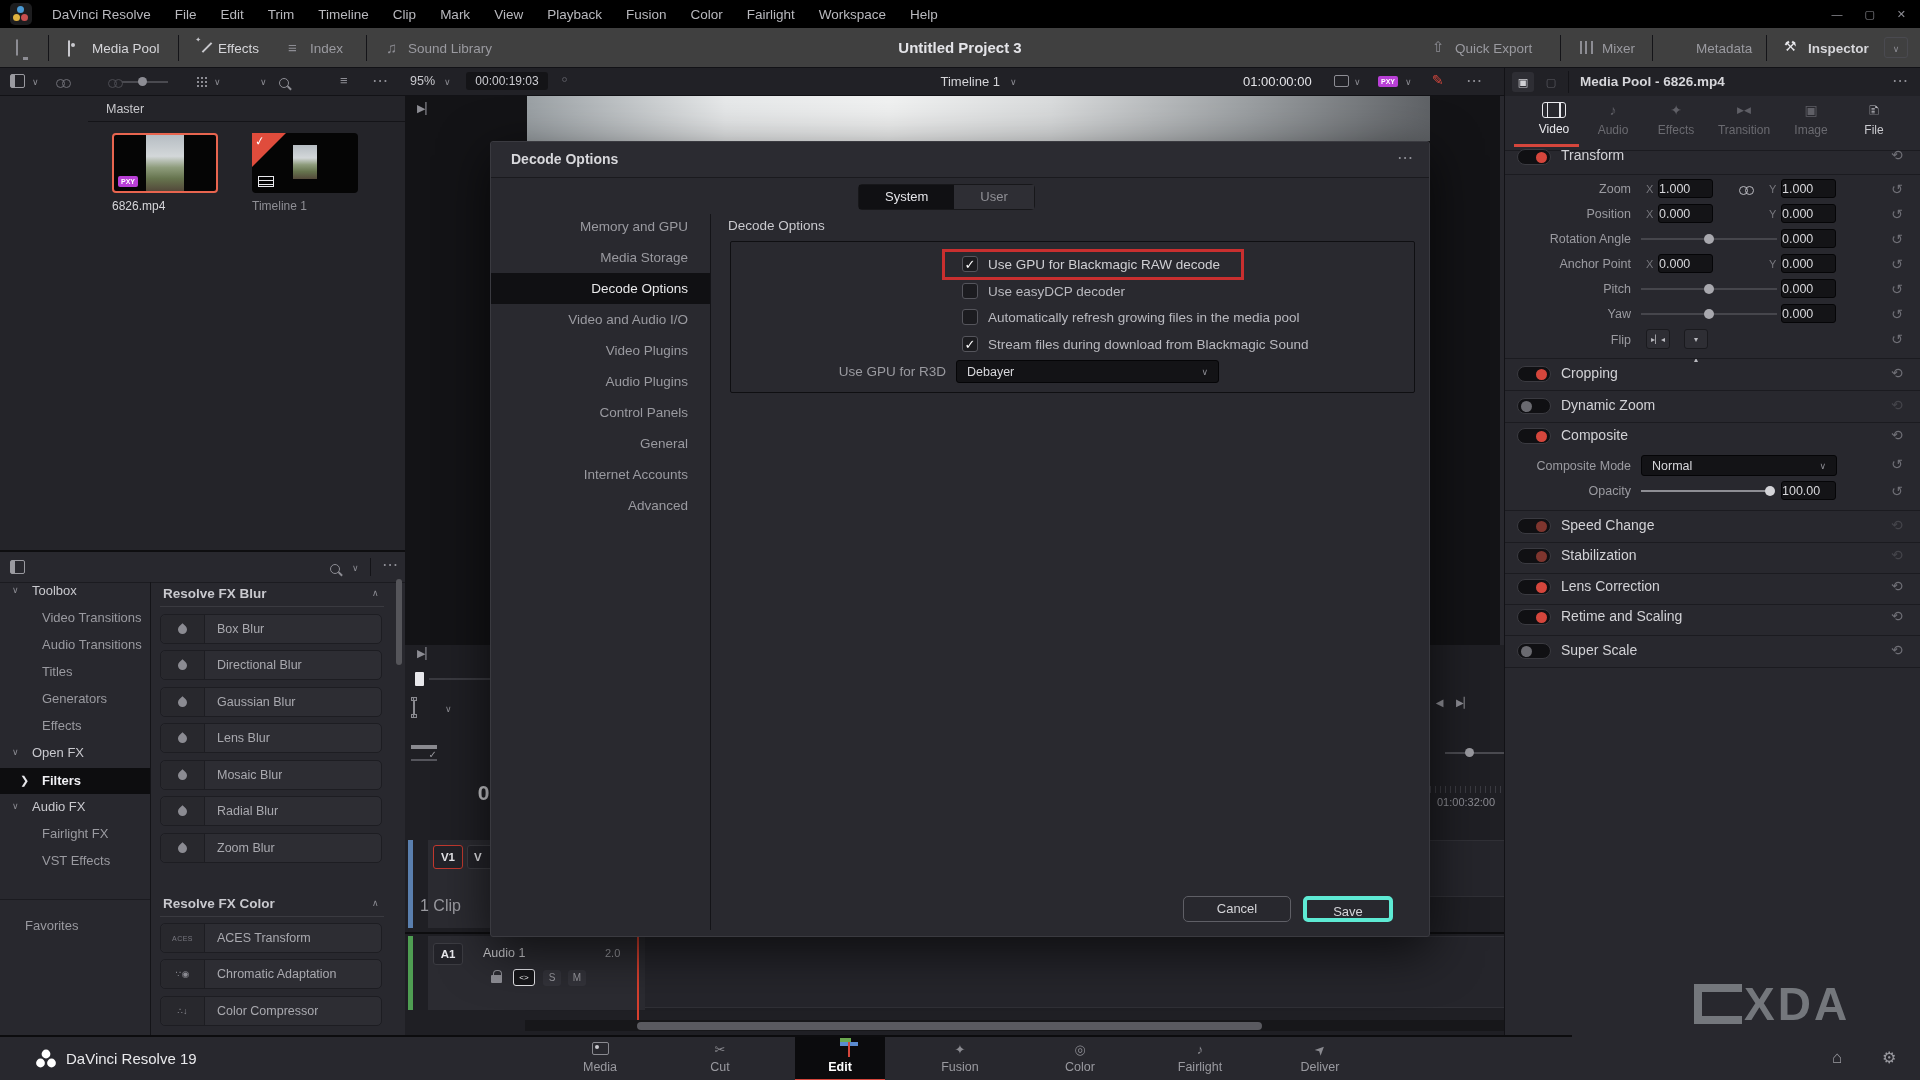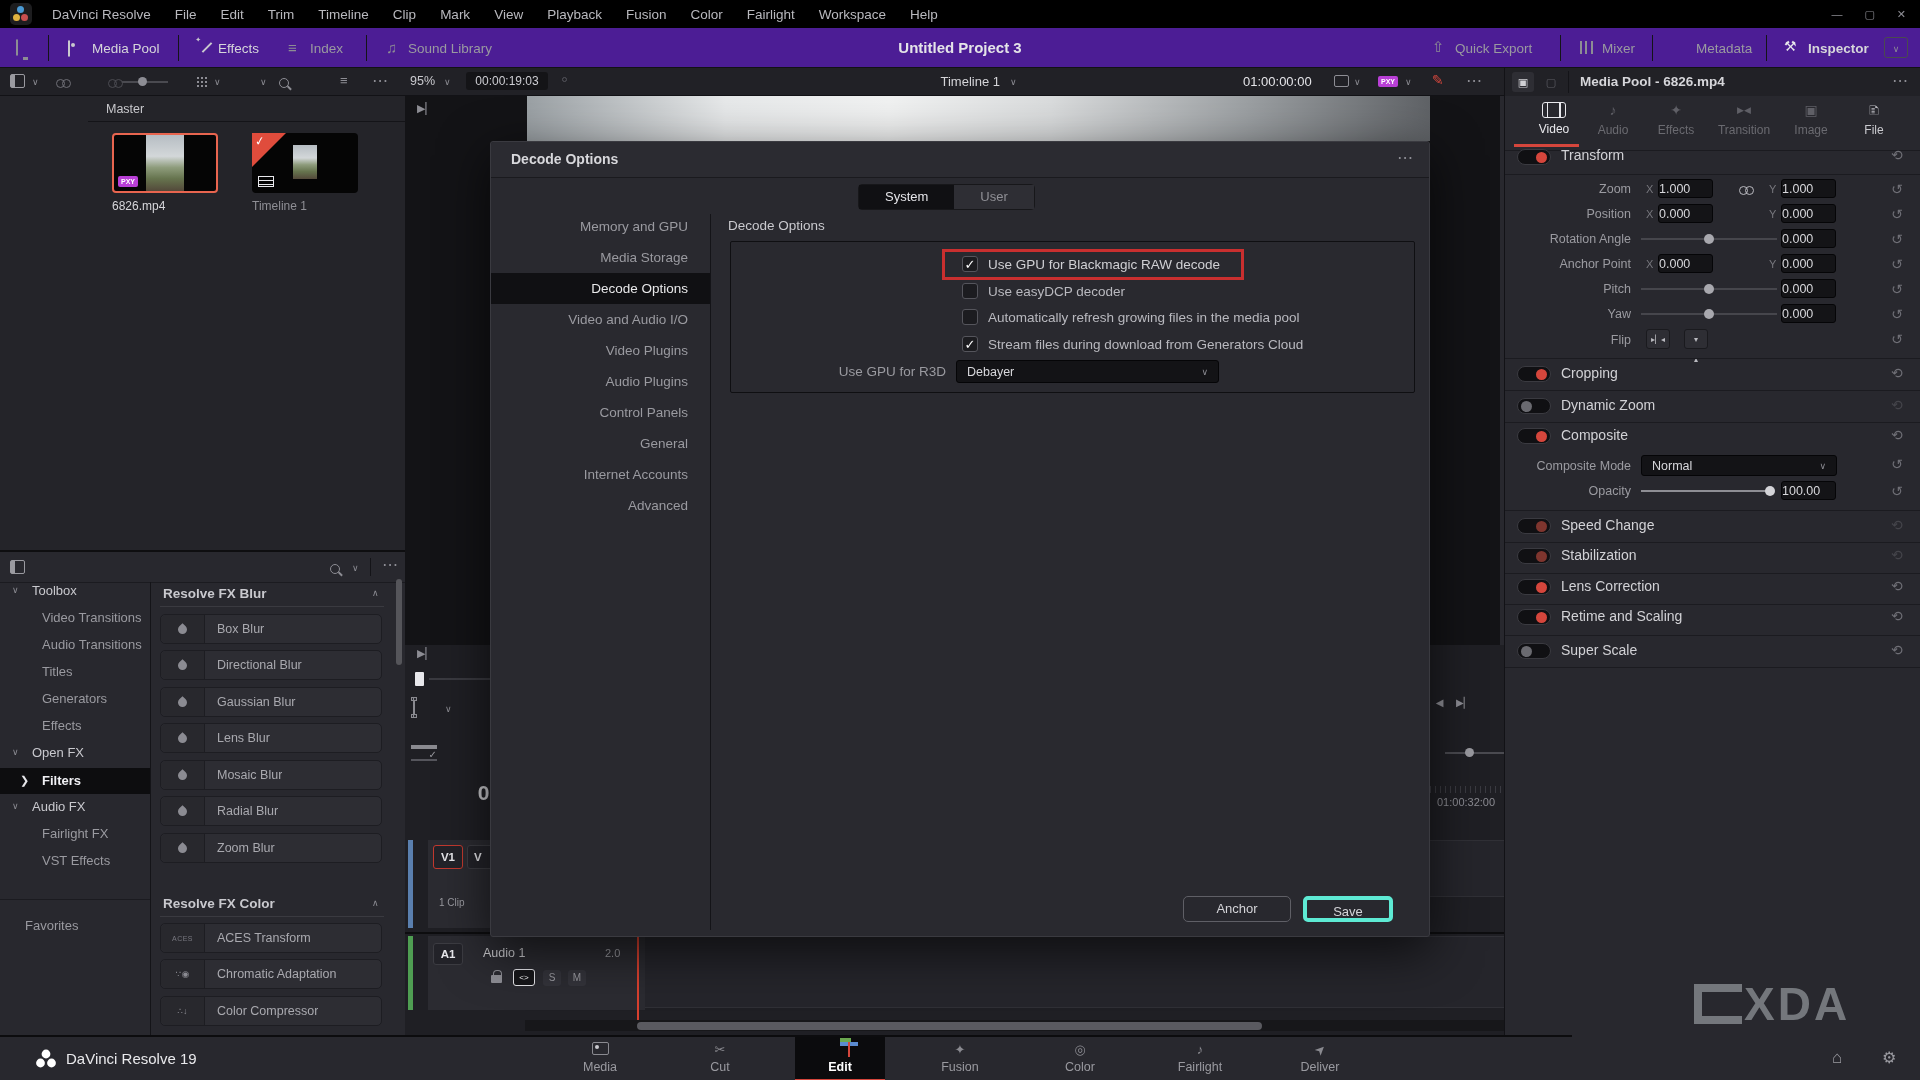--- a/index.html
+++ b/index.html
@@ -12,21 +12,21 @@
 .chev{font-size:9px;color:#8d8d94}
 .vdiv{width:1px;background:#141418}
 .hline{background:#1b1b20;height:1px}
 
 .menubar{top:0;left:0;width:1920px;height:28px;background:#000;display:flex;align-items:center;z-index:40}
 .menubar .mi{padding:0 12px;font-size:13.5px;color:#b9b9be}
 .logo-tile{width:22px;height:22px;border-radius:5px;background:#1d1d1f;margin:0 8px 0 10px;position:relative}
 .logo-tile i{position:absolute;width:7px;height:7px;border-radius:50%}
 .winbtns{margin-left:auto;display:flex;gap:22px;padding-right:14px;color:#8d8d94;font-size:11px}
 
-.toolbar{top:28px;left:0;width:1920px;height:40px;background:#4c1d95;border-bottom:1px solid #121216;z-index:39}
+.toolbar{top:28px;left:0;width:1920px;height:40px;background:#404040;border-bottom:1px solid #121216;z-index:39}
 .tbtxt{font-size:13.5px;color:#9a9aa0}
 .tbtxt.lit{color:#d6d6da}
 
 .row3{top:68px;left:0;width:1920px;height:28px;background:#212126;border-bottom:1px solid #121216;z-index:38}
 .tcbox{background:#141417;border-radius:3px;color:#cdcdd2;font-size:12px;text-align:center;line-height:18px}
 
 .mag{width:10px;height:10px;border:1.5px solid #8d8d94;border-radius:50%;position:relative;display:inline-block}
 .mag:after{content:"";position:absolute;width:5px;height:1.5px;background:#8d8d94;transform:rotate(45deg);right:-4px;bottom:-1px}
 .dots9{width:11px;height:11px;background-image:radial-gradient(#8d8d94 1px,transparent 1.3px);background-size:4px 4px;display:inline-block}
 .rings{position:relative;width:16px;height:10px;display:inline-block}
@@ -353,21 +353,21 @@
     </div>
     <div class="trackrow" style="left:120px;top:195px;width:1395px;height:57px"></div>
     <div class="trackrow" style="left:120px;top:291px;width:1395px;height:72px"></div>
     <span class="a" style="left:1506px;top:292px;width:2px;height:70px;background:#c23b30"></span>
 
     
     <div class="trackhead" style="top:195px;height:88px"></div>
     <span class="a" style="left:3px;top:195px;width:5px;height:88px;background:#5a7fae"></span>
     <span class="tbox" style="left:28px;top:200px;width:30px;height:24px;border-color:#c2392f">V1</span>
     <span class="tbox" style="left:62px;top:200px;width:34px;height:24px;justify-content:flex-start;padding-left:6px">V</span>
-    <span class="a" style="left:34px;top:252px;font-size:10px;color:#9a9aa0">1 Clip</span>
+    <span class="a" style="left:15px;top:252px;font-size:16px;color:#9a9aa0">1 Clip</span>
 
     <div class="a" style="left:0;top:287px;width:1515px;height:2px;background:#0d0d0f"></div>
 
     
     <div class="trackhead" style="top:291px;height:74px"></div>
     <span class="a" style="left:3px;top:291px;width:5px;height:74px;background:#4f9e52"></span>
     <span class="tbox" style="left:28px;top:298px;width:30px;height:22px">A1</span>
     <span class="a" style="left:78px;top:301px;font-size:12.5px;color:#c9c9cd">Audio 1</span>
     <span class="a" style="left:200px;top:302px;font-size:11px;color:#9a9aa0">2.0</span>
     <span class="lockic" style="left:86px;top:330px"></span>
@@ -576,31 +576,31 @@
     <span class="a" style="left:237px;top:76px;font-size:13.5px;color:#c9c9ce">Decode Options</span>
     <div class="a" style="left:239px;top:99px;width:685px;height:152px;border:1px solid #0f0f12;border-radius:2px"></div>
 
     <span class="cb" style="left:471px;top:114px">✓</span>
     <span class="cblabel" style="left:497px;top:115px;color:#d0d0d4">Use GPU for Blackmagic RAW decode</span>
     <span class="cb" style="left:471px;top:141px"></span>
     <span class="cblabel" style="left:497px;top:142px">Use easyDCP decoder</span>
     <span class="cb" style="left:471px;top:167px"></span>
     <span class="cblabel" style="left:497px;top:168px">Automatically refresh growing files in the media pool</span>
     <span class="cb" style="left:471px;top:194px">✓</span>
-    <span class="cblabel" style="left:497px;top:195px">Stream files during download from Generators Cloud</span>
+    <span class="cblabel" style="left:497px;top:195px">Stream files during download from Blackmagic Sound</span>
 
     <span class="a" style="left:330px;top:222px;width:125px;text-align:right;font-size:13.5px;color:#9a9aa0;white-space:nowrap">Use GPU for R3D</span>
     <div class="ddown" style="left:465px;top:218px;width:263px;height:23px">
         <span>Debayer</span>
         <span class="chev">∨</span>
       </div>
 
     <div class="a" style="left:451px;top:107px;width:302px;height:31px;border:3px solid #c92f2f"></div>
 
-    <div class="dbtn" style="left:692px;top:754px;width:108px;border:1px solid #5f5f66">Anchor</div>
+    <div class="dbtn" style="left:692px;top:754px;width:108px;border:1px solid #5f5f66">Cancel</div>
     <div class="dbtn" style="left:812px;top:754px;width:90px;border:4px solid #5eead4">Save</div>
   </div>
 
   <div class="a watermark">
     <span class="xbracket"></span>
     <span style="font-size:46px;font-weight:bold;color:#878b90;letter-spacing:3px">XDA</span>
   </div>
 
   <div class="a bottomnav">
     <span class="a" style="left:34px;top:11px">

